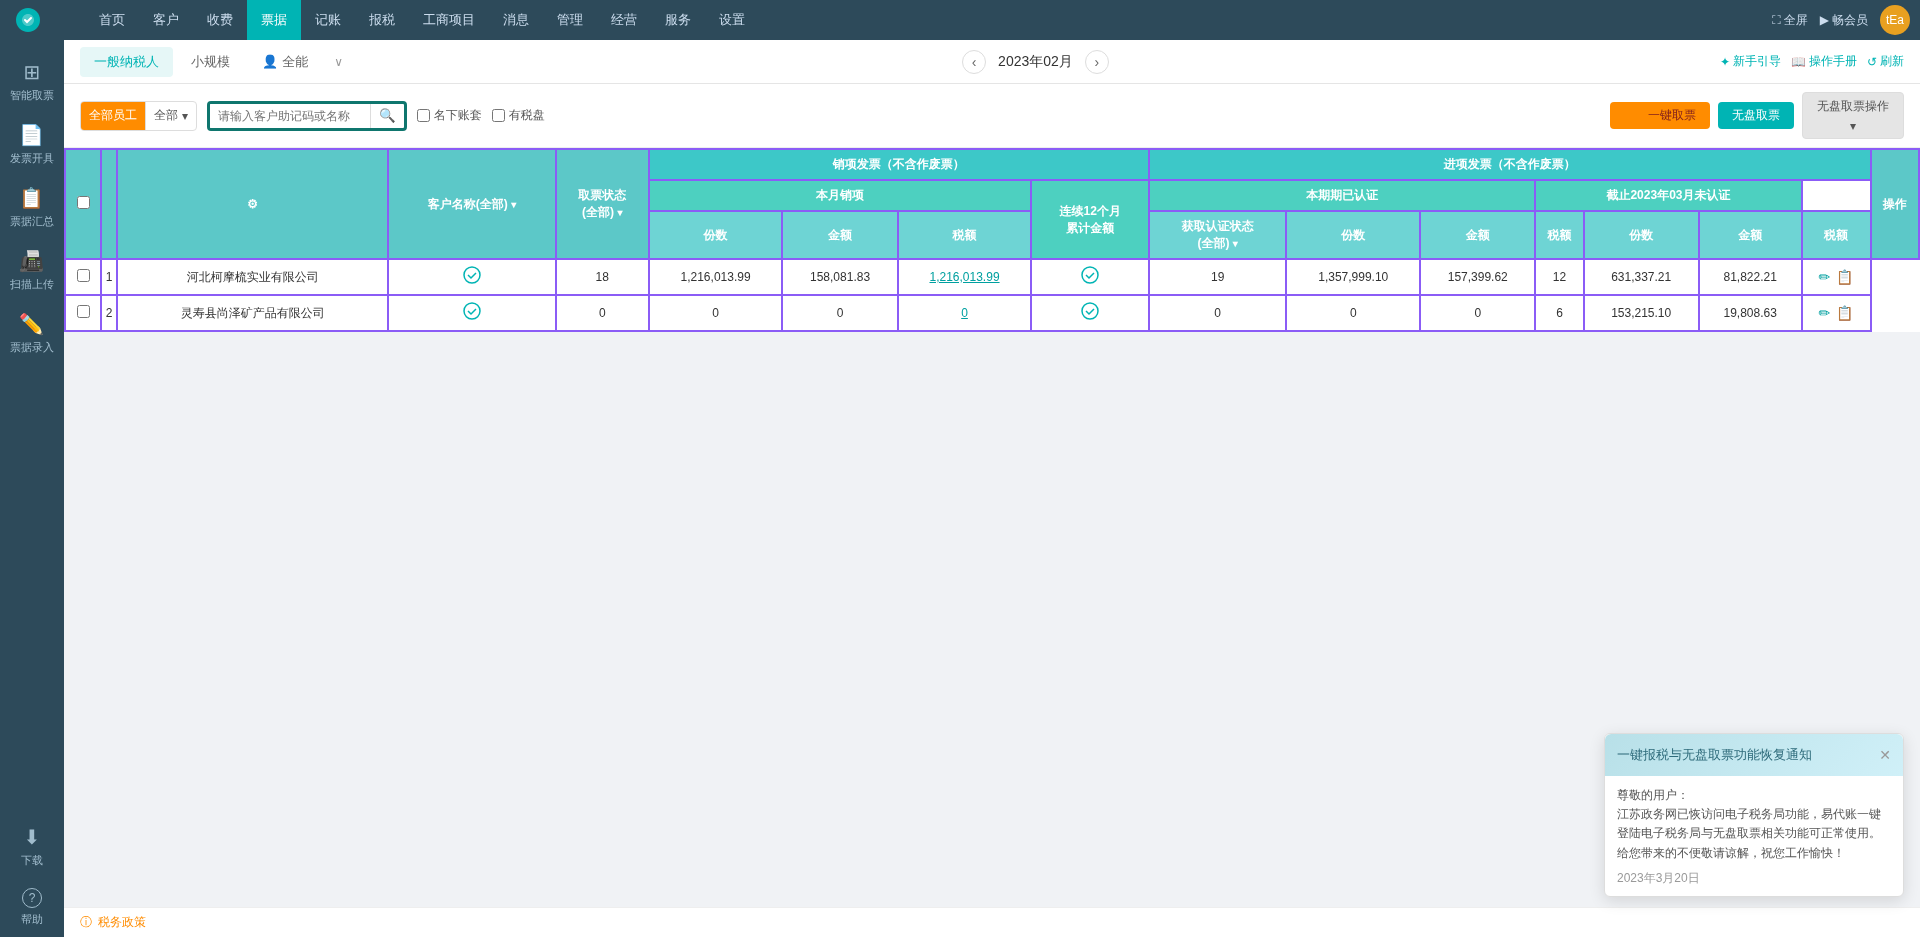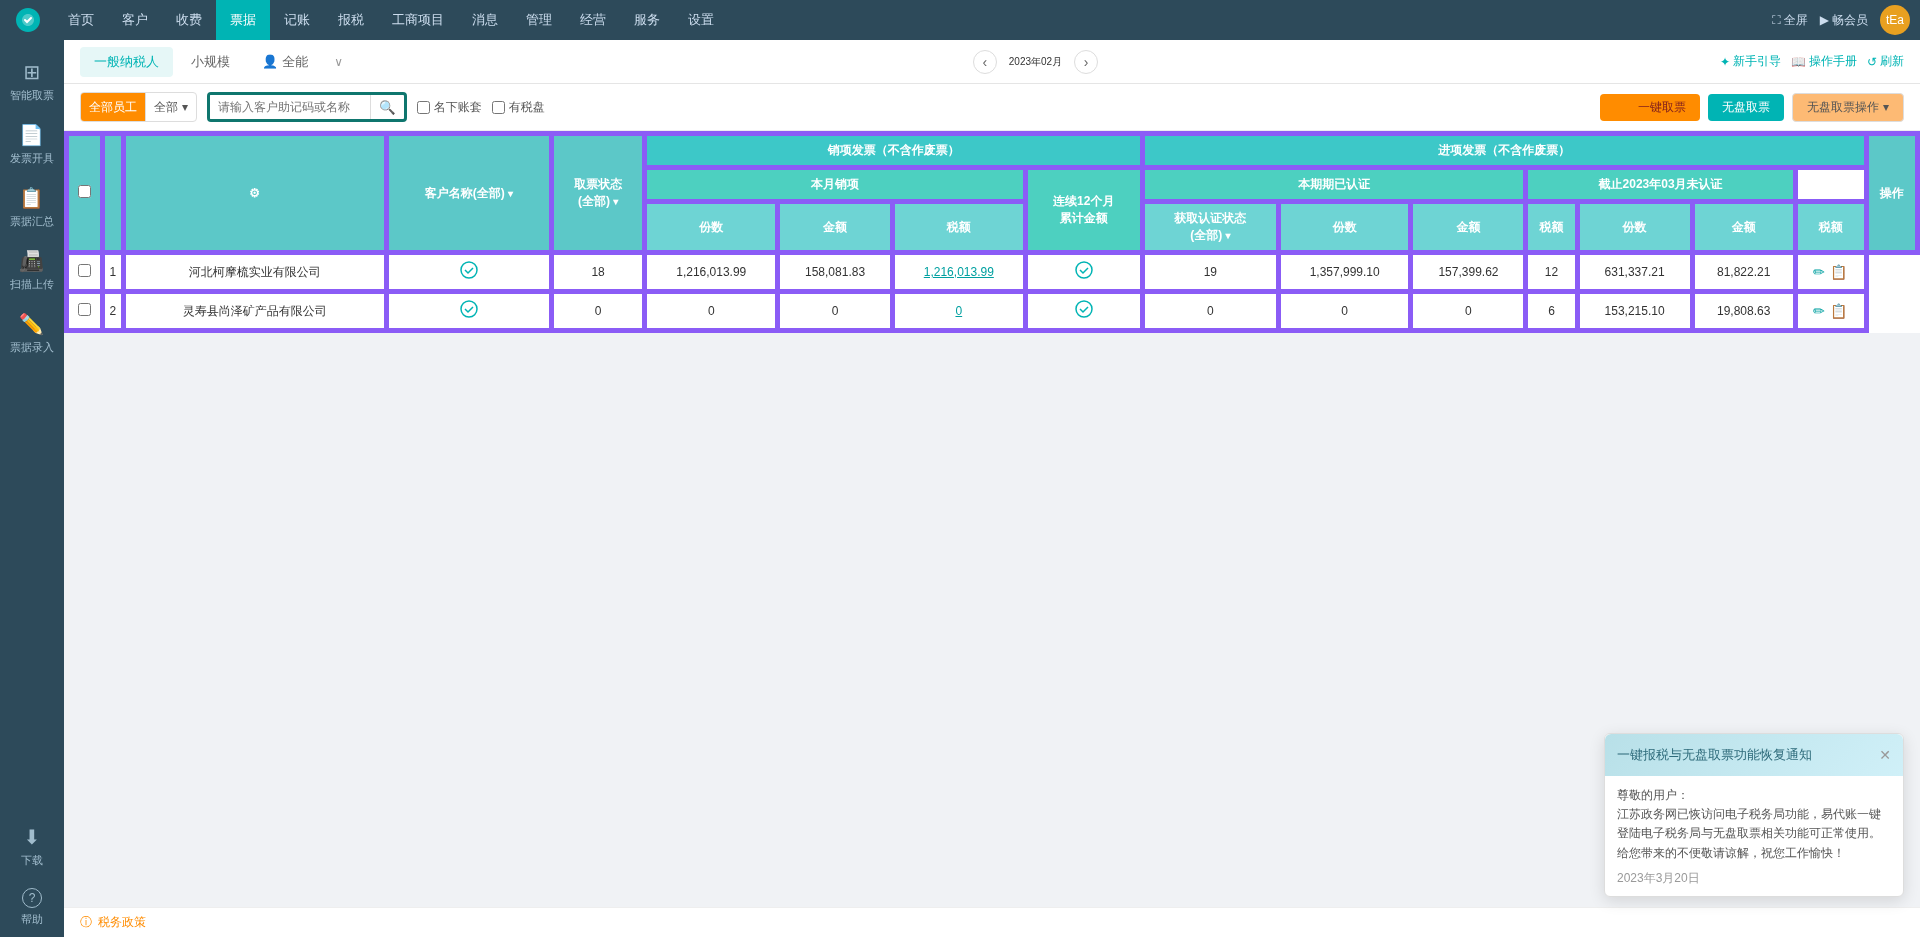--- a/index.html
+++ b/index.html
@@ -8,20 +8,21 @@
     
     .top-nav {
       background: #2d4a5a;
       height: 40px;
       display: flex;
       align-items: center;
       padding: 0 10px;
       position: fixed;
       top: 0; left: 0; right: 0;
       z-index: 100;
+      gap: 31px;
     }
     .top-nav-logo {
       width: 36px; height: 36px;
       display: flex; align-items: center; justify-content: center;
       margin-right: 8px;
     }
     .top-nav-logo svg { width: 28px; height: 28px; }
     .top-nav-items {
       display: flex;
       align-items: center;
@@ -110,21 +111,21 @@
     }
     .tab-nav-center {
       flex: 1; display: flex; align-items: center; justify-content: center; gap: 12px;
     }
     .nav-arrow {
       width: 24px; height: 24px; border-radius: 50%;
       border: 1px solid #ddd;
       display: flex; align-items: center; justify-content: center;
       cursor: pointer; color: #666; font-size: 14px;
     }
-    .period-label { font-size: 10px; color: #333; font-weight: 500; }
+    .period-label { font-size: 14px; color: #333; font-weight: 500; }
     .tab-bar-right { display: flex; align-items: center; gap: 10px; font-size: 12px; color: #00b4b4; }
     .tab-bar-right span { cursor: pointer; display: flex; align-items: center; gap: 3px; }
 
     
     .toolbar {
       background: #fff;
       padding: 8px 16px;
       display: flex;
       align-items: center;
       gap: 10px;
@@ -170,36 +171,36 @@
       display: flex; align-items: center; gap: 8px;
     }
     .btn {
       padding: 5px 14px; border-radius: 4px;
       font-size: 12px; cursor: pointer; border: none;
       white-space: nowrap;
     }
     .btn-primary { background: #ff8c00; color: #7f1d1d; padding-left: 38px; }
     .btn-teal { background: #00b4b4; color: #fff; }
     .btn-outline {
-      background: #fdba74; color: #555;
+      background: #e5e5e5; color: #555;
       border: 1px solid #ddd;
-      display: flex; align-items: center; gap: 4px;
+      display: flex; align-items: center; gap: 4px; flex-direction: column;
     }
 
     
     .table-wrap {
       background: #fff;
       margin: 0;
       overflow-x: auto;
     }
     table {
       width: 100%; border-collapse: collapse; font-size: 12px;
     }
     th, td {
-      border: 5px solid #8b5cf6;
+      border: 2px solid #8b5cf6;
       padding: 6px 0;
       text-align: center;
       white-space: nowrap;
     }
     
     .th-group1 { background: #3dc8c8; color: #fff; }
     .th-group2 { background: #4dd0c0; color: #fff; }
     .th-sub { background: #6ed4d4; color: #fff; }
     .th-checkbox { background: #5cc8c8; width: 36px; }
     th.left-col { background: #5cc8c8; color: #fff; }

